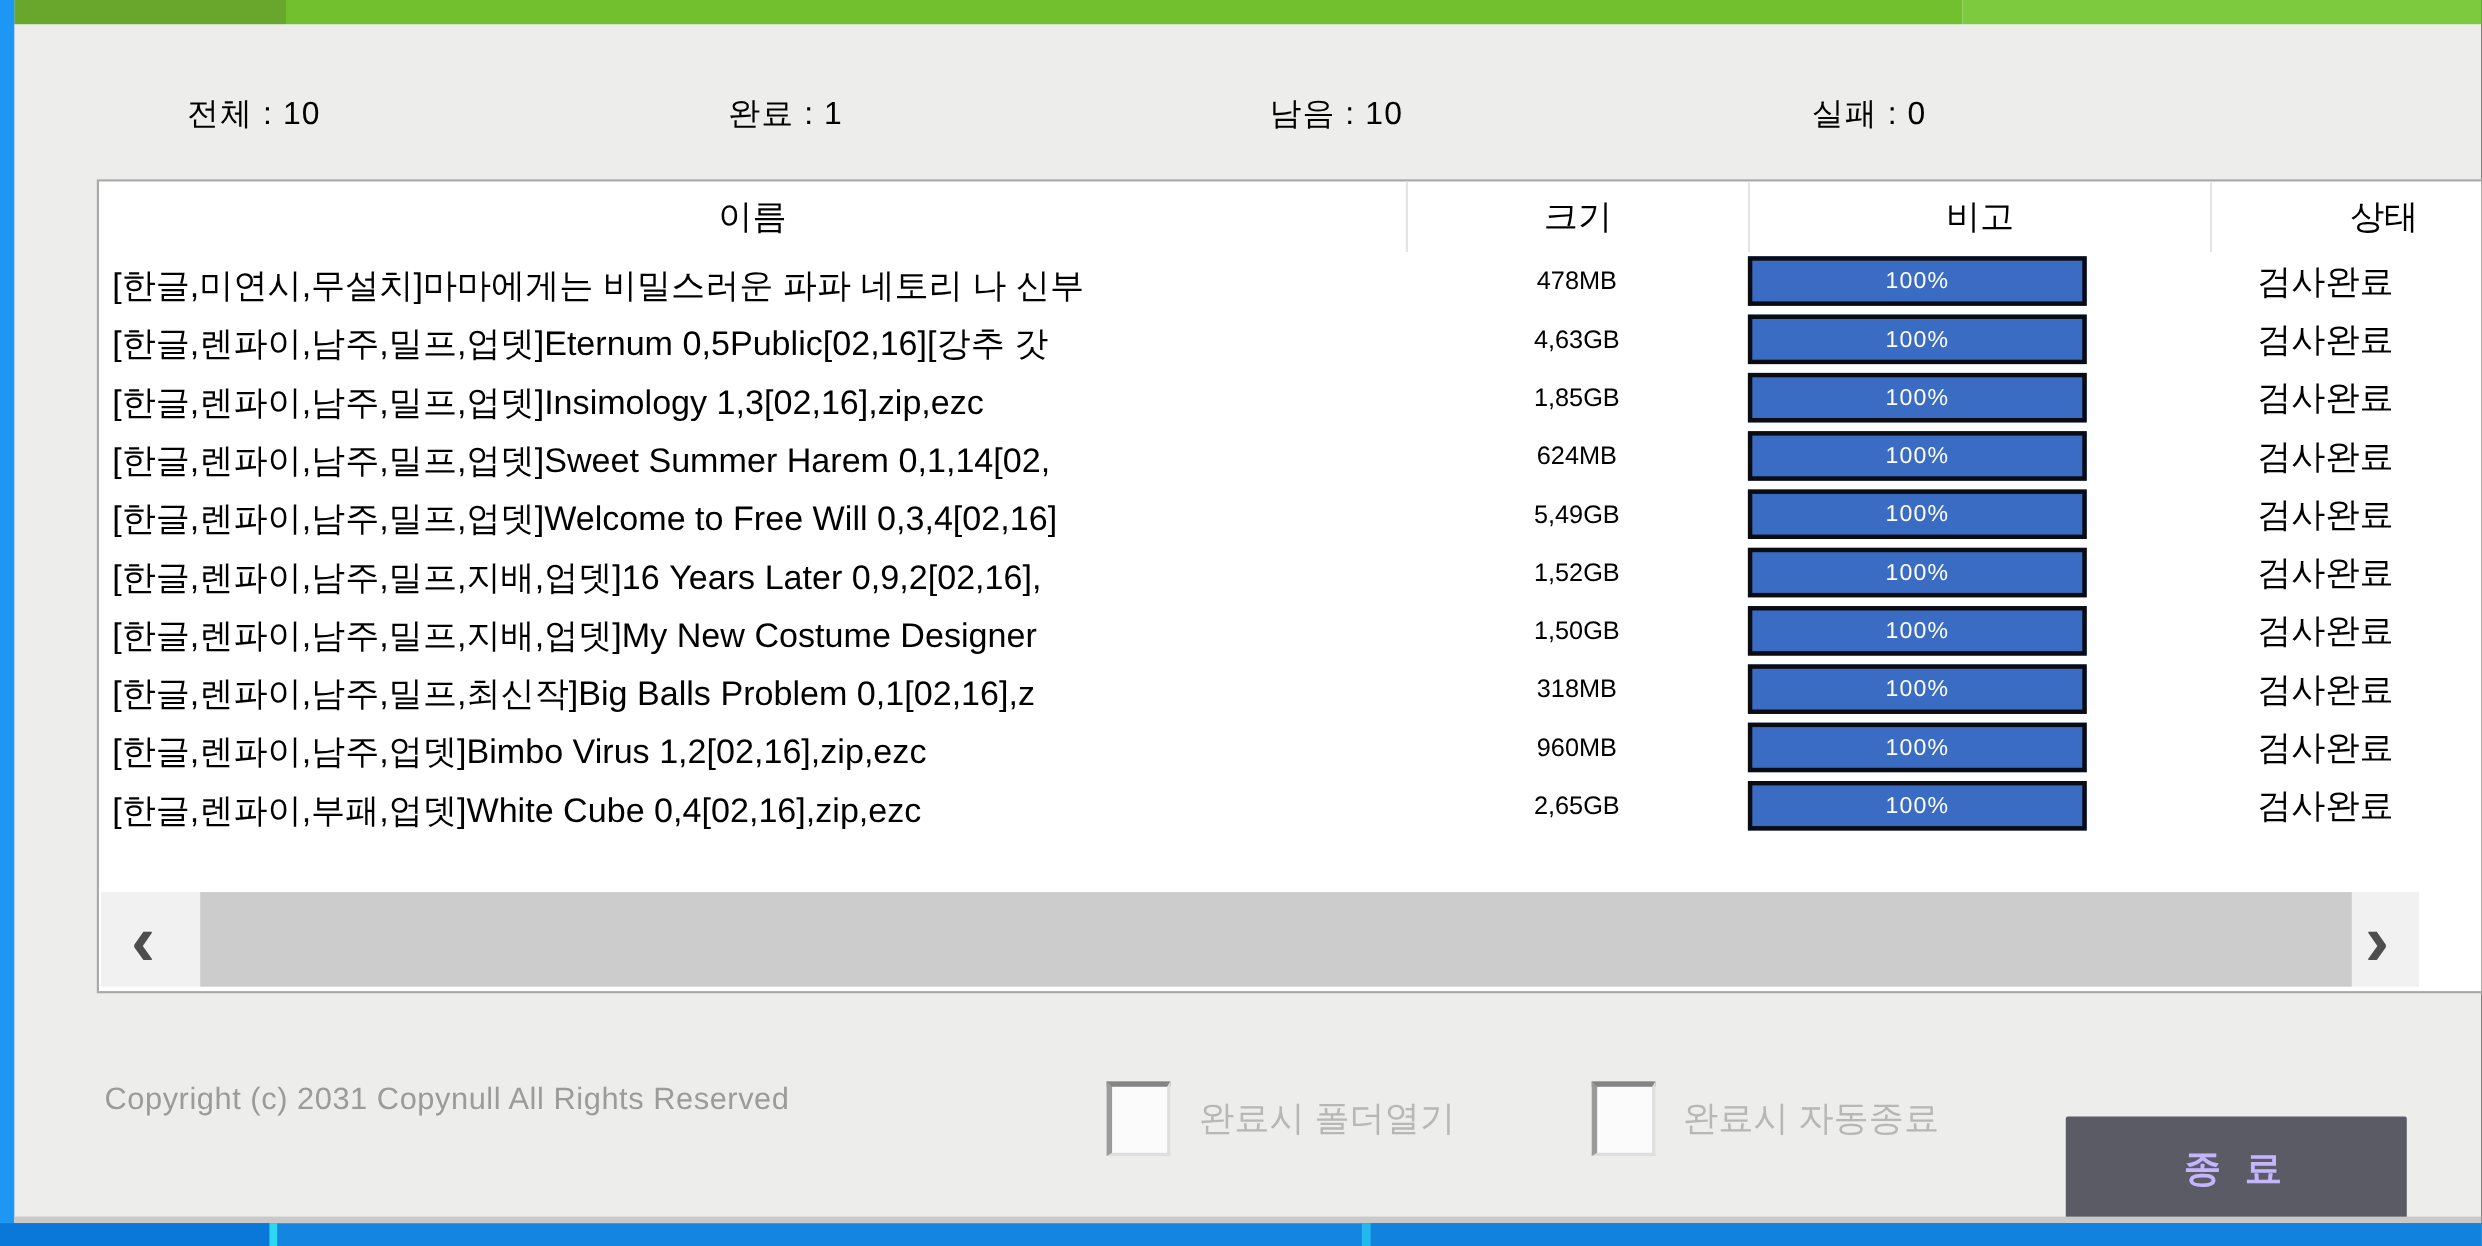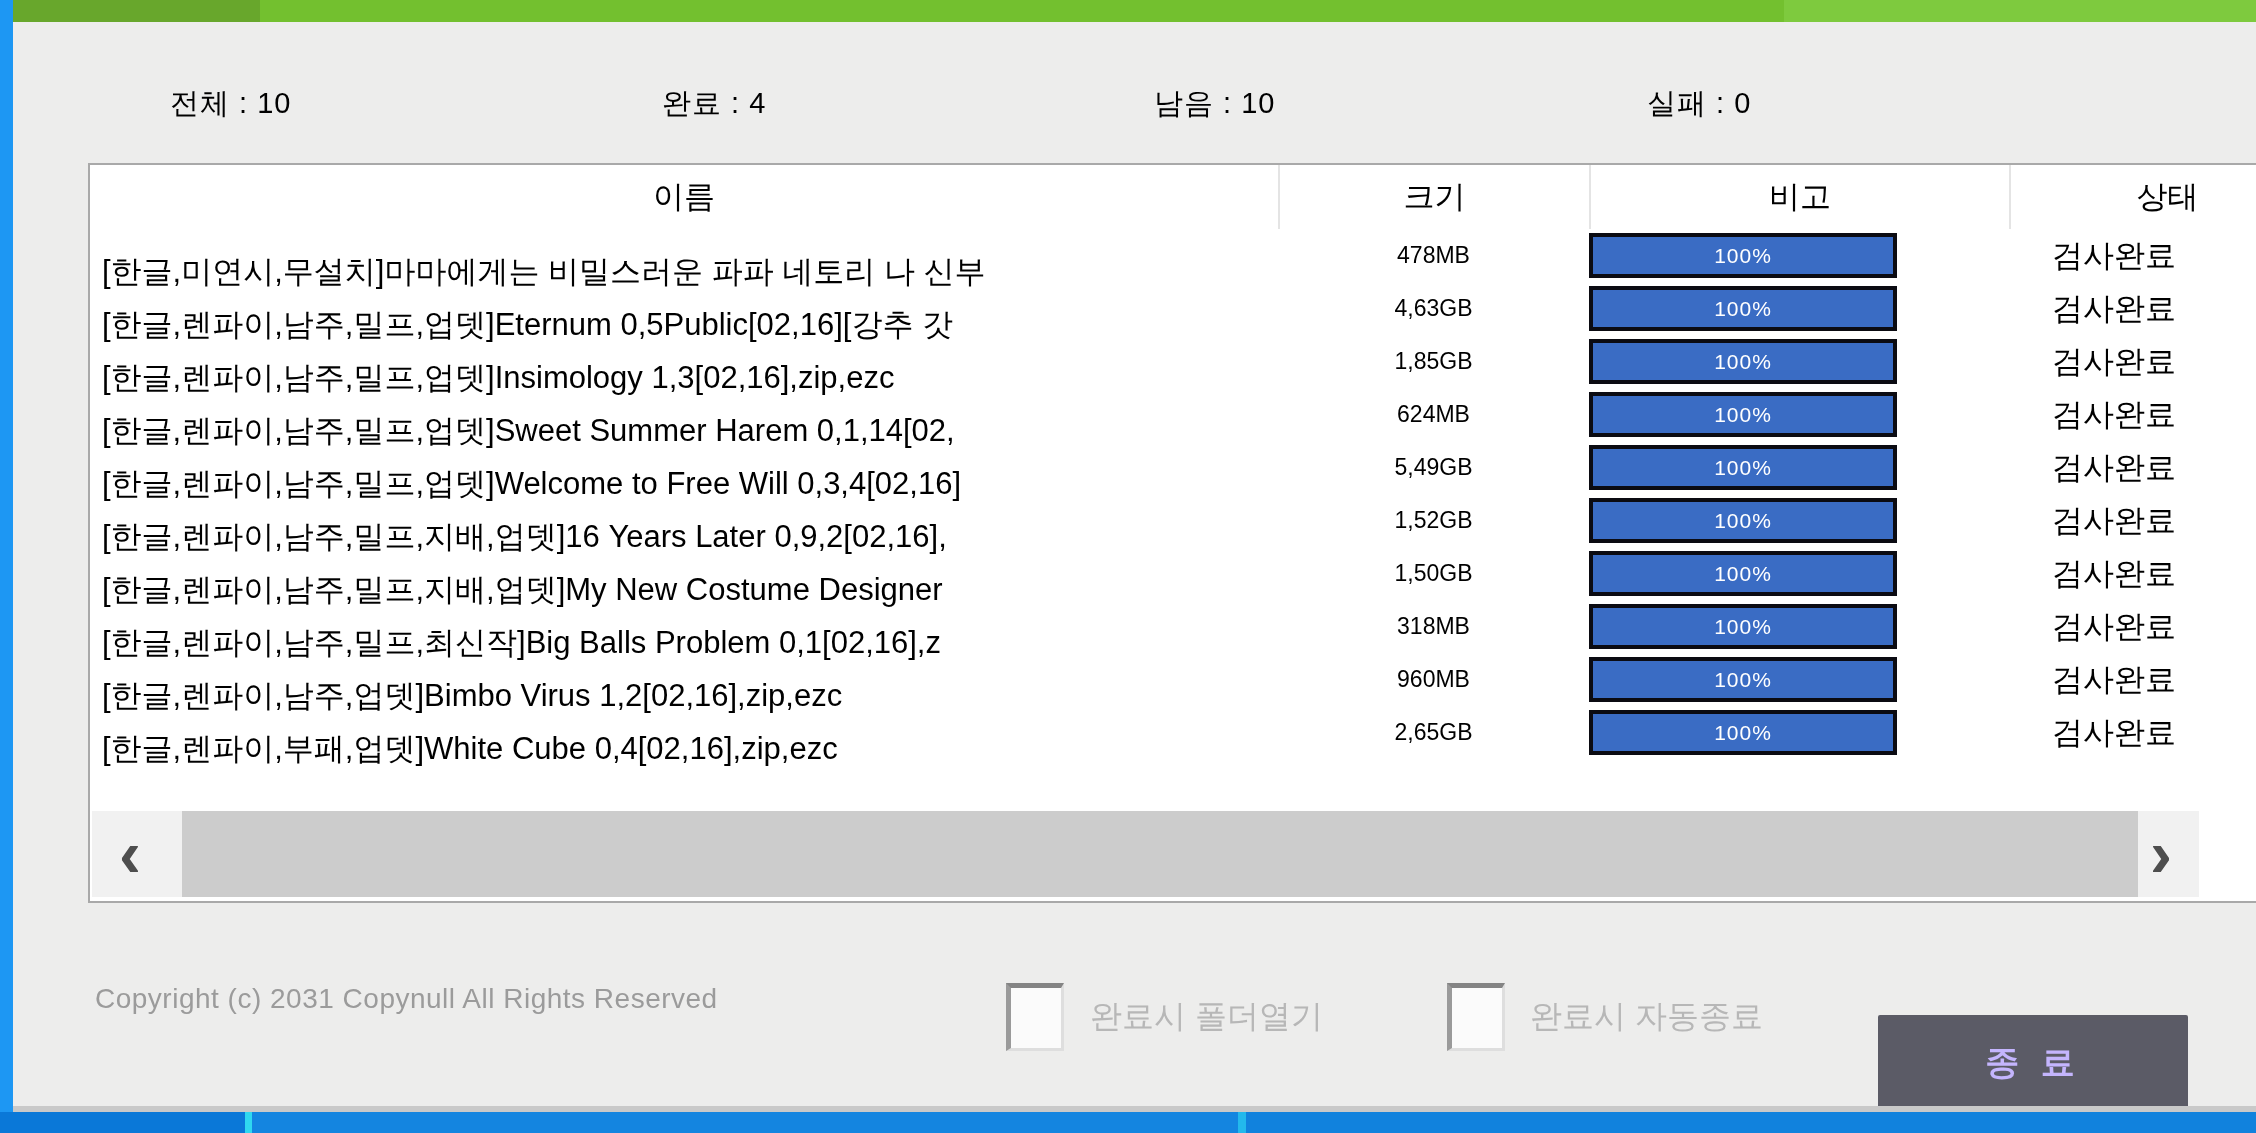--- a/index.html
+++ b/index.html
@@ -29,21 +29,21 @@
   
   .list-box{ position:absolute; left:88px; top:163px; width:2238px; height:740px;
              background:#ffffff; border:2px solid #a9a9a9; }
   .lb-header{ position:absolute; left:0; top:0; width:100%; height:64px; display:flex; font-size:31px; color:#000; }
   .lb-header .hcell{ display:flex; align-items:center; justify-content:center; height:100%; }
   .hc-name{ width:1188px; } .hc-size{ width:311px; border-left:2px solid #e4e4e4; }
   .hc-status{ width:315px; border-left:2px solid #e4e4e4; } .hc-note{ flex:1; border-left:2px solid #e4e4e4; }
 
   .lb-rows{ position:absolute; left:0; top:64px; width:100%; }
   .lrow{ position:relative; height:53px; width:100%; }
-  .cell-name{ position:absolute; left:12px; top:16px; width:1172px; height:53px; line-height:53px;
+  .cell-name{ position:absolute; left:12px; top:4px; width:1172px; height:53px; line-height:53px;
               font-size:31px; color:#000; white-space:nowrap; overflow:hidden; letter-spacing:0px; }
   .cell-size{ position:absolute; left:1188px; top:0; width:311px; height:53px; line-height:53px;
               text-align:center; font-size:23px; color:#000; white-space:nowrap; }
   .cell-status{ position:absolute; left:1499px; top:0; width:315px; height:53px; }
   .pbar{ position:absolute; left:0px; top:4px; width:308px; height:45px; background:#3a6cc4;
          border:4px solid #0b0b12; display:flex; align-items:center; justify-content:center; }
   .pbar-label{ color:#ffffff; font-size:21px; letter-spacing:1px; }
   .cell-note{ position:absolute; left:1814px; top:0; right:0; height:53px; line-height:53px;
               text-align:center; font-size:31px; color:#000; white-space:nowrap; }
 
@@ -74,21 +74,21 @@
 
   <div class="top-bar">
     <div class="seg1"></div>
     <div class="seg2"></div>
     <div class="seg3"></div>
   </div>
   <div class="edge-left"></div>
 
   <div class="stats">
     <span class="stat s0">전체 : 10</span>
-    <span class="stat s1">완료 : 4</span>
+    <span class="stat s1">완료 : 1</span>
     <span class="stat s2">남음 : 10</span>
     <span class="stat s3">실패 : 0</span>
   </div>
 
   <div class="list-box">
     <div class="lb-header">
       <div class="hcell hc-name">이름</div>
       <div class="hcell hc-size">크기</div>
       <div class="hcell hc-note">비고</div>
       <div class="hcell hc-status">상태</div>

